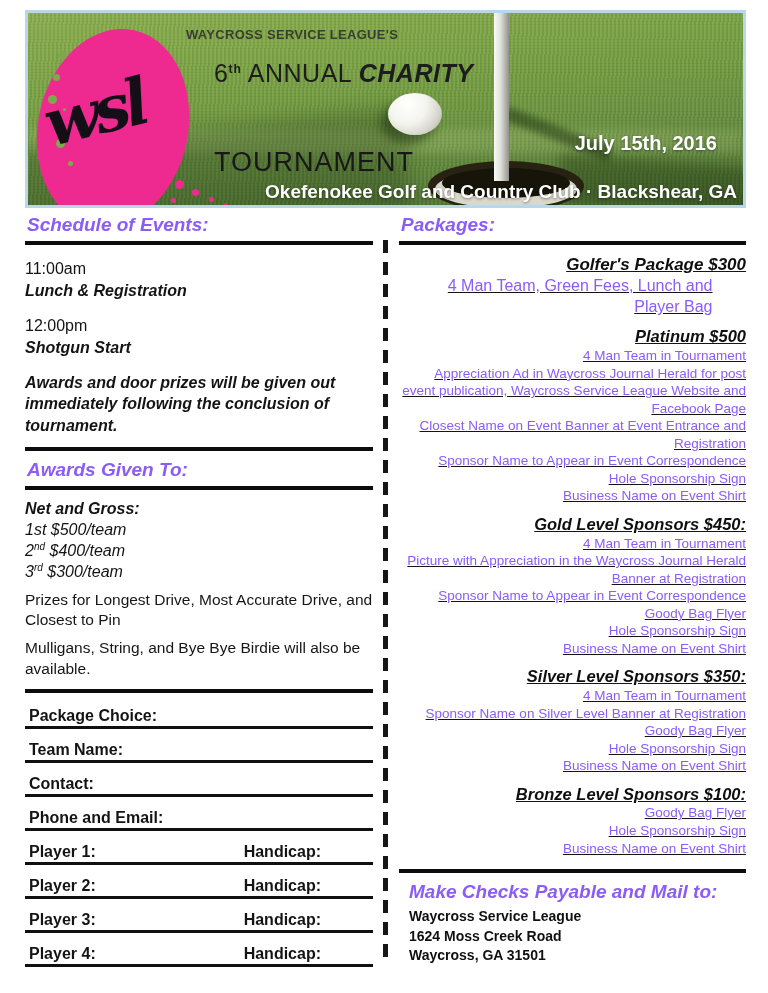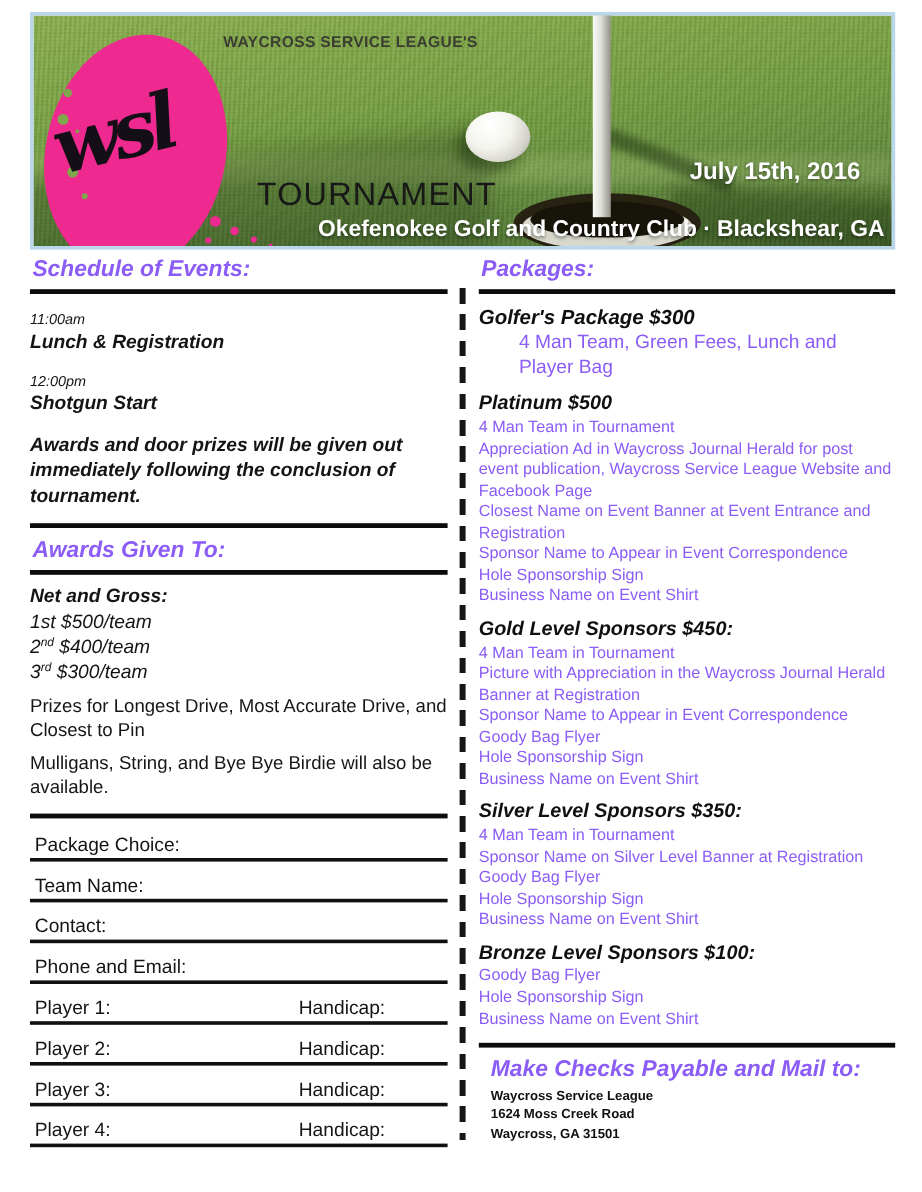--- a/index.html
+++ b/index.html
@@ -55,61 +55,64 @@
   .divider{width:26px;flex:none;position:relative;}
   .dash{position:absolute;left:10px;top:26px;bottom:6px;width:5px;
     background:repeating-linear-gradient(to bottom,#161616 0 13px,transparent 13px 22px);}
   .col-right{flex:1;min-width:0;}
 
   .sec-h{margin:0 0 5px 2px;font-size:19px;font-style:italic;font-weight:700;color:#8b5cf6;}
   .rule{height:4px;background:#0c0c0c;}
   .mt{margin-top:11px;} .mt2{margin-top:10px;} .mt3{margin-top:12px;} .mth{margin-top:8px;}
 
   .sched{margin-top:13px;}
-  .s-time{font-style:italic;font-size:12px;line-height:1.38;}
+  .s-time{font-size:16px;line-height:1.38;}
   .s-event{font-style:italic;font-weight:700;font-size:16px;line-height:1.38;margin-bottom:13px;}
   .note{font-style:italic;font-weight:700;font-size:16px;line-height:1.32;margin-top:0;}
 
   .netgross{font-weight:700;font-style:italic;font-size:16px;margin-top:8px;line-height:1.32;}
   .place{font-style:italic;font-size:16px;line-height:1.32;}
   .place sup{font-size:10px;vertical-align:6px;}
   .prizes{font-size:15.5px;line-height:1.3;margin-top:8px;color:#161616;}
 
   .form-row{border-bottom:3px solid #101010;margin-top:12px;padding:0 0 1px 4px;display:flex;}
   .form-row:first-child{margin-top:14px;}
-  .form-label{font-weight:400;font-size:16px;}
+  .form-label{font-weight:700;font-size:16px;}
   .handicap{margin-left:auto;margin-right:52px;}
 
   .pkgs{margin-top:0;}
-  .tier{margin-top:9px;text-align:left;}
+  .tier{margin-top:9px;text-align:right;text-decoration:underline;}
   .tier-title{font-size:16.5px;font-weight:700;font-style:italic;line-height:1.25;color:#0f0f0f;}
   .pkg-line{font-size:13.5px;line-height:1.3;color:#8b5cf6;}
   .tier:first-child .tier-title{font-size:17px;}
   .tier:first-child .pkg-line{font-size:16px;max-width:280px;margin:0 auto;line-height:1.32;}
 
   .checks-h{margin:8px 0 4px 10px;}
   .checks{margin-left:10px;}
-  .check-line{font-weight:700;font-size:11px;line-height:1.4;color:#101010;}
+  .check-line{font-weight:700;font-size:14px;line-height:1.4;color:#101010;}
 </style>
 </head>
 <body>
 
 <div class="header">
   <div class="fringe"></div>
   <div class="shade-bl"></div>
   <div class="shade-r"></div>
   <div class="pole-shadow"></div>
   <div class="hole"></div>
   <div class="pole"></div>
   <div class="ball"></div>
   <div class="egg"></div>
   <div class="dimples"></div>
   <div class="trail"></div>
   <div class="wsl">wsl</div>
   <div class="org">WAYCROSS SERVICE LEAGUE'S</div>
+  <div class="annual">
+    <span>6</span><sup>th</sup><span> ANNUAL </span><span class="charity">CHARITY</span>
+  </div>
   <div class="tourn">TOURNAMENT</div>
   <div class="date">July 15th, 2016</div>
   <div class="venue">Okefenokee Golf and Country Club · Blackshear, GA</div>
 </div>
 
 <div class="main">
 
   <div class="col-left">
     <h2 class="sec-h">Schedule of Events:</h2>
     <div class="rule"></div>

